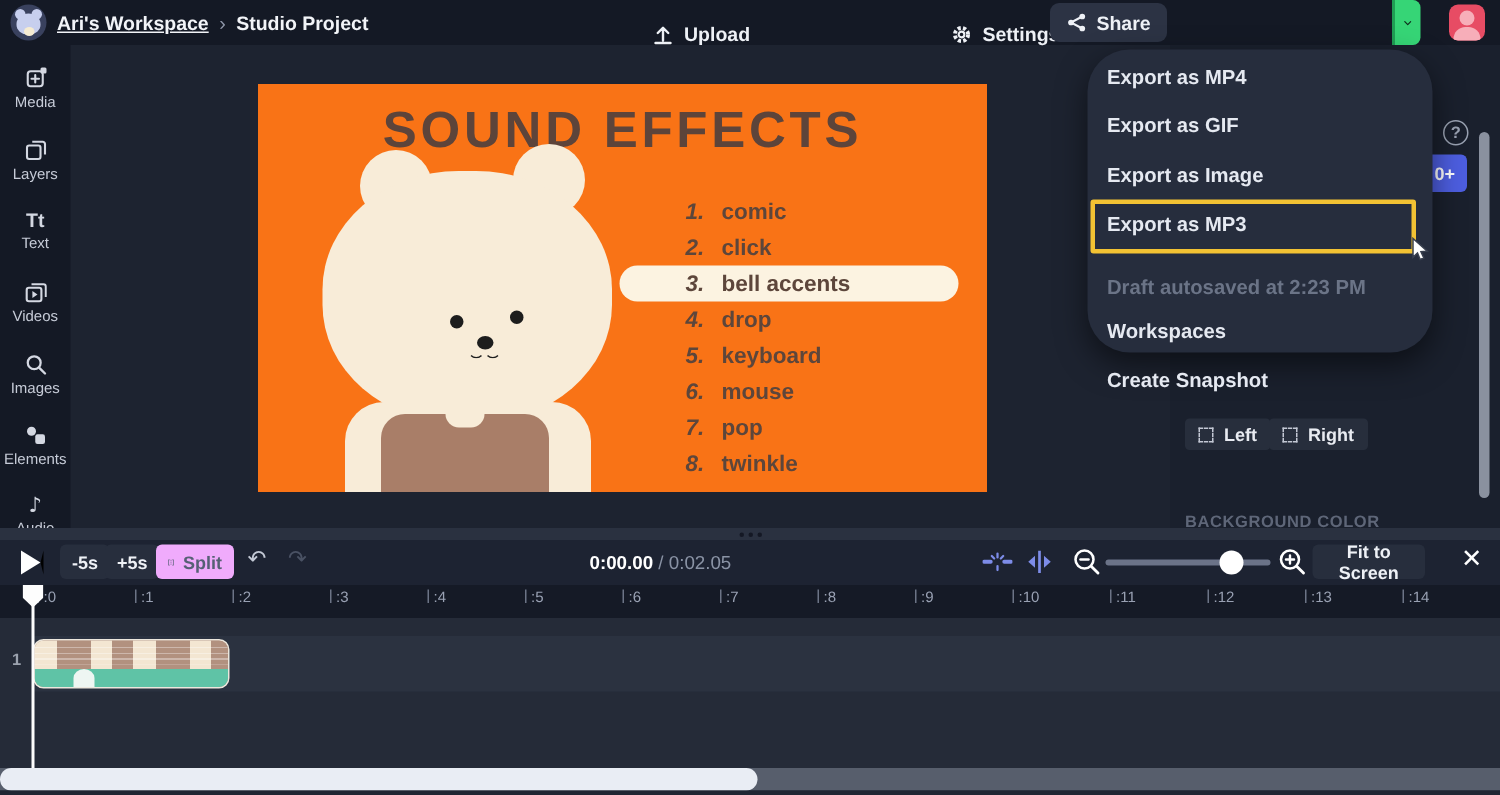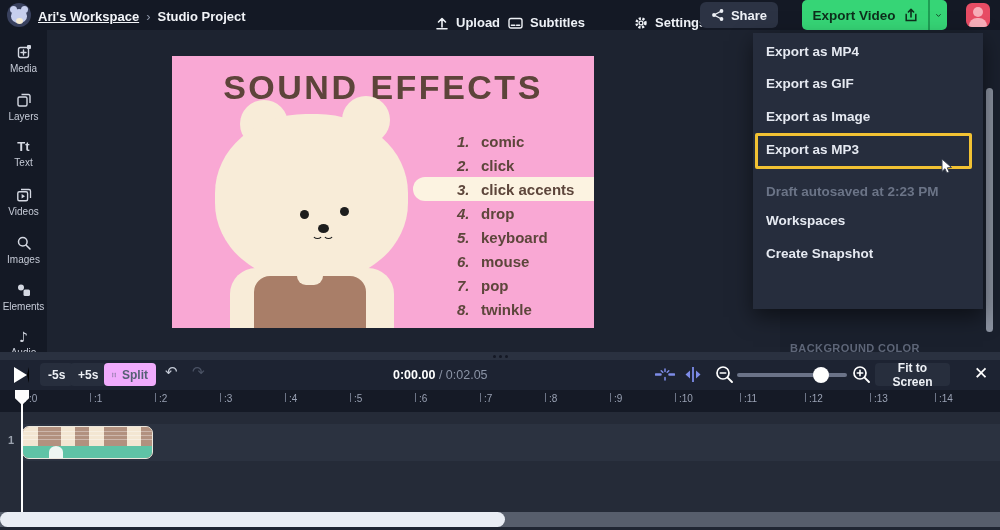--- a/index.html
+++ b/index.html
@@ -26,21 +26,21 @@
   .user-avatar .bd{position:absolute;left:3px;top:15px;width:18px;height:12px;border-radius:8px 8px 0 0;background:#f7aeb9;}
 
   
   .sidebar{position:absolute;left:0;top:30px;width:47px;height:500px;background:#141925;z-index:20;}
   .sb-item{position:absolute;left:0;width:47px;display:flex;flex-direction:column;align-items:center;gap:3px;cursor:pointer;color:#d4d8e2;}
   .sb-label{font-size:10px;color:#c6cbd7;}
   .sb-glyph{font-size:13px;line-height:14px;color:#d4d8e2;}
 
   
   .canvas-area{position:absolute;left:47px;top:30px;width:913px;height:330px;background:#1d2330;}
-  .video-canvas{position:absolute;left:125px;top:26px;width:422px;height:272px;background:#f9a8d4;overflow:hidden;}
+  .video-canvas{position:absolute;left:125px;top:26px;width:486px;height:272px;background:#f97316;overflow:hidden;}
   .cv-title{position:absolute;left:0;right:0;top:12px;text-align:center;font-size:34px;font-weight:800;letter-spacing:2.5px;color:#5d443a;}
   .snd-list{position:absolute;left:241px;top:73px;}
   .snd-row{height:24px;width:226px;display:flex;align-items:center;padding-left:44px;box-sizing:border-box;color:#5d463b;font-size:15px;font-weight:700;}
   .snd-row.hl{background:#fcf3e1;border-radius:13px;}
   .snd-num{width:24px;font-style:italic;}
   .ear{position:absolute;width:48px;height:48px;border-radius:50%;background:#f8ecd8;}
   .bear-head{position:absolute;left:3px;top:2px;width:193px;height:168px;border-radius:47%;background:#f8ecd8;}
   .eye{position:absolute;width:9px;height:9px;border-radius:50%;background:#1d1d1d;}
   .nose{position:absolute;left:106px;top:112px;width:11px;height:9px;border-radius:50%;background:#1d1d1d;}
   .mouth{position:absolute;width:11px;height:7px;border:1.6px solid transparent;border-bottom-color:#1d1d1d;border-radius:0 0 9px 9px;box-sizing:border-box;}
@@ -51,21 +51,21 @@
   
   .right-panel{position:absolute;left:780px;top:30px;width:220px;height:330px;background:#1a202d;z-index:10;}
   .help-btn{position:absolute;left:182px;top:50px;width:17px;height:17px;border:1.6px solid #9aa2b2;border-radius:50%;color:#9aa2b2;font-size:11px;font-weight:700;display:flex;align-items:center;justify-content:center;cursor:pointer;background:none;box-sizing:border-box;}
   .upg-btn{position:absolute;left:138px;top:73px;width:60px;height:25px;background:#4d5ee0;border:none;border-radius:4px;color:#fff;font-size:12px;font-weight:700;font-family:inherit;text-align:right;padding-right:8px;cursor:pointer;}
   .pad-btn{position:absolute;height:21px;background:#272e3c;border:none;border-radius:3px;color:#e8ebf1;font-size:12px;font-weight:700;font-family:inherit;display:flex;align-items:center;gap:7px;padding:0 9px;cursor:pointer;}
   .dash-ic{width:10px;height:10px;border:1px dashed #c3c8d4;box-sizing:border-box;}
   .bgc-label{position:absolute;left:10px;top:312px;color:#5e6678;font-size:11px;font-weight:800;letter-spacing:.4px;}
   .rp-scroll{position:absolute;left:206px;top:58px;width:7px;height:244px;border-radius:4px;background:#8a919f;cursor:pointer;}
 
   
-  .export-menu{position:absolute;left:753px;top:33px;width:230px;height:276px;background:#262d3d;box-shadow:0 8px 20px rgba(0,0,0,.5);z-index:40;}
+  .export-menu{position:absolute;left:725px;top:33px;width:230px;height:202px;background:#262d3d;box-shadow:0 8px 20px rgba(0,0,0,.5);z-index:40;border-radius:28px;}
   .menu-item{position:absolute;left:13px;color:#e5e9f1;font-size:13.5px;font-weight:700;cursor:pointer;}
   .menu-status{position:absolute;left:13px;color:#6b7487;font-size:13.5px;font-weight:700;}
   .hl-box{position:absolute;left:2px;top:100px;width:217px;height:36px;border:3px solid #f2c233;border-radius:2px;box-sizing:border-box;pointer-events:none;}
 
   
   .timeline{position:absolute;left:0;top:352px;width:1000px;height:178px;background:#1d2332;z-index:35;}
   .tl-handle{position:absolute;left:0;top:0;width:1000px;height:8px;background:#2a3140;display:flex;align-items:center;justify-content:center;gap:3px;cursor:row-resize;}
   .tl-handle i{width:3px;height:3px;border-radius:50%;background:#141824;}
   .tl-toolbar{position:absolute;left:0;top:8px;width:856px;height:30px;background:#1d2332;}
   .play-btn{position:absolute;left:14px;top:7px;width:0;height:0;border-left:13px solid #fff;border-top:8px solid transparent;border-bottom:8px solid transparent;background:none;padding:0;cursor:pointer;}
@@ -123,21 +123,21 @@
         <div class="snd-row">
             <span class="snd-num">1.</span>
             <span>comic</span>
           </div>
         <div class="snd-row">
             <span class="snd-num">2.</span>
             <span>click</span>
           </div>
         <div class="snd-row hl">
             <span class="snd-num">3.</span>
-            <span>click accents</span>
+            <span>bell accents</span>
           </div>
         <div class="snd-row">
             <span class="snd-num">4.</span>
             <span>drop</span>
           </div>
         <div class="snd-row">
             <span class="snd-num">5.</span>
             <span>keyboard</span>
           </div>
         <div class="snd-row">
@@ -179,50 +179,36 @@
         <span class="mu"></span>
     </div>
     <div class="ab" style="left:38px;top:7px">
       <a class="ws-link">Ari's Workspace</a><span class="crumb-sep">›</span><span class="proj">Studio Project</span>
     </div>
     <button class="tb-item ab" style="left:435px;top:0">
       <svg width="14" height="14" viewBox="0 0 14 14">
           <path d="M7 11V3M3.5 6L7 2.5L10.5 6M2 12.7h10" stroke="#eef1f6" stroke-width="1.6" fill="none" stroke-linecap="round" stroke-linejoin="round"></path>
         </svg>
       <span>Upload</span>
-    </button>
-    <button class="tb-item ab" style="left:508px;top:0">
-      <svg width="15" height="14" viewBox="0 0 15 14">
-          <rect x="1" y="2.5" width="13" height="9.5" rx="2" stroke="#eef1f6" stroke-width="1.4" fill="none"></rect>
-          <path d="M3.4 9.3h3.4M8.6 9.3h3" stroke="#eef1f6" stroke-width="1.5" stroke-linecap="round"></path>
-        </svg>
-      <span>Subtitles</span>
     </button>
     <button class="tb-item ab" style="left:634px;top:0">
       <svg width="14" height="14" viewBox="0 0 14 14">
           <circle cx="7" cy="7" r="4.4" stroke="#eef1f6" stroke-width="2.6" fill="none" stroke-dasharray="2.1 1.5"></circle>
           <circle cx="7" cy="7" r="1.9" stroke="#eef1f6" stroke-width="1.4" fill="none"></circle>
         </svg>
       <span>Settings</span>
     </button>
     <button class="share-btn">
       <svg width="13" height="14" viewBox="0 0 13 14">
           <path d="M10.5 3L3 7l7.5 4" stroke="#eef1f6" stroke-width="1.4" fill="none"></path>
           <circle cx="10.5" cy="3" r="1.9" fill="#eef1f6"></circle>
           <circle cx="3" cy="7" r="1.9" fill="#eef1f6"></circle>
           <circle cx="10.5" cy="11" r="1.9" fill="#eef1f6"></circle>
         </svg>
       <span>Share</span>
-    </button>
-    <button class="export-main">
-      <span>Export Video</span>
-      <svg width="14" height="14" viewBox="0 0 14 14">
-          <path d="M7 9V1.8M4.4 4L7 1.4L9.6 4" stroke="#0e2e1c" stroke-width="1.6" fill="none" stroke-linecap="round" stroke-linejoin="round"></path>
-          <path d="M2.8 6.4h-0.6v6h9.6v-6h-0.6" stroke="#0e2e1c" stroke-width="1.5" fill="none"></path>
-        </svg>
     </button>
     <div class="export-div"></div>
     <button class="export-caret">
       <svg width="11" height="7" viewBox="0 0 11 7">
           <path d="M1.2 1.2L5.5 5.5L9.8 1.2" stroke="#0e2e1c" stroke-width="1.8" fill="none" stroke-linecap="round" stroke-linejoin="round"></path>
         </svg>
     </button>
     <div class="user-avatar">
         <span class="hd"></span>
         <span class="bd"></span>

